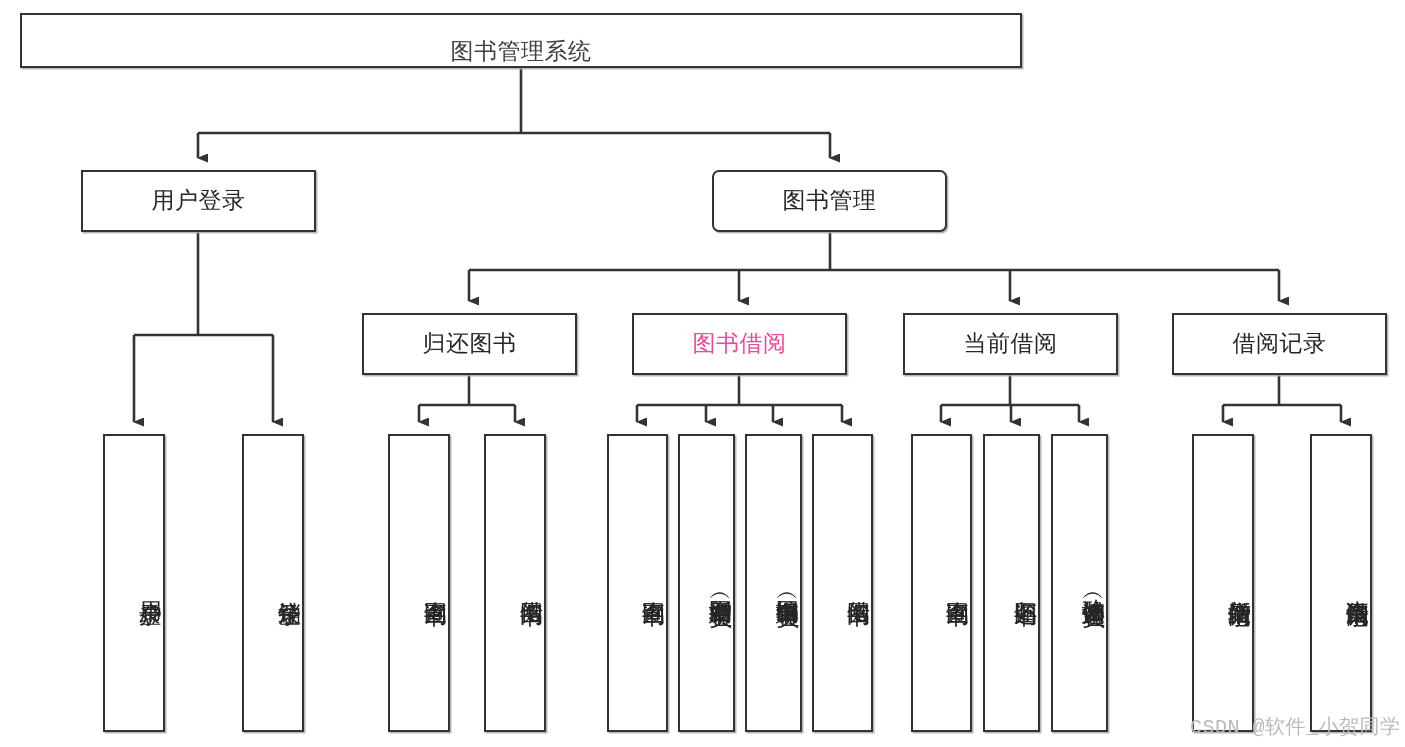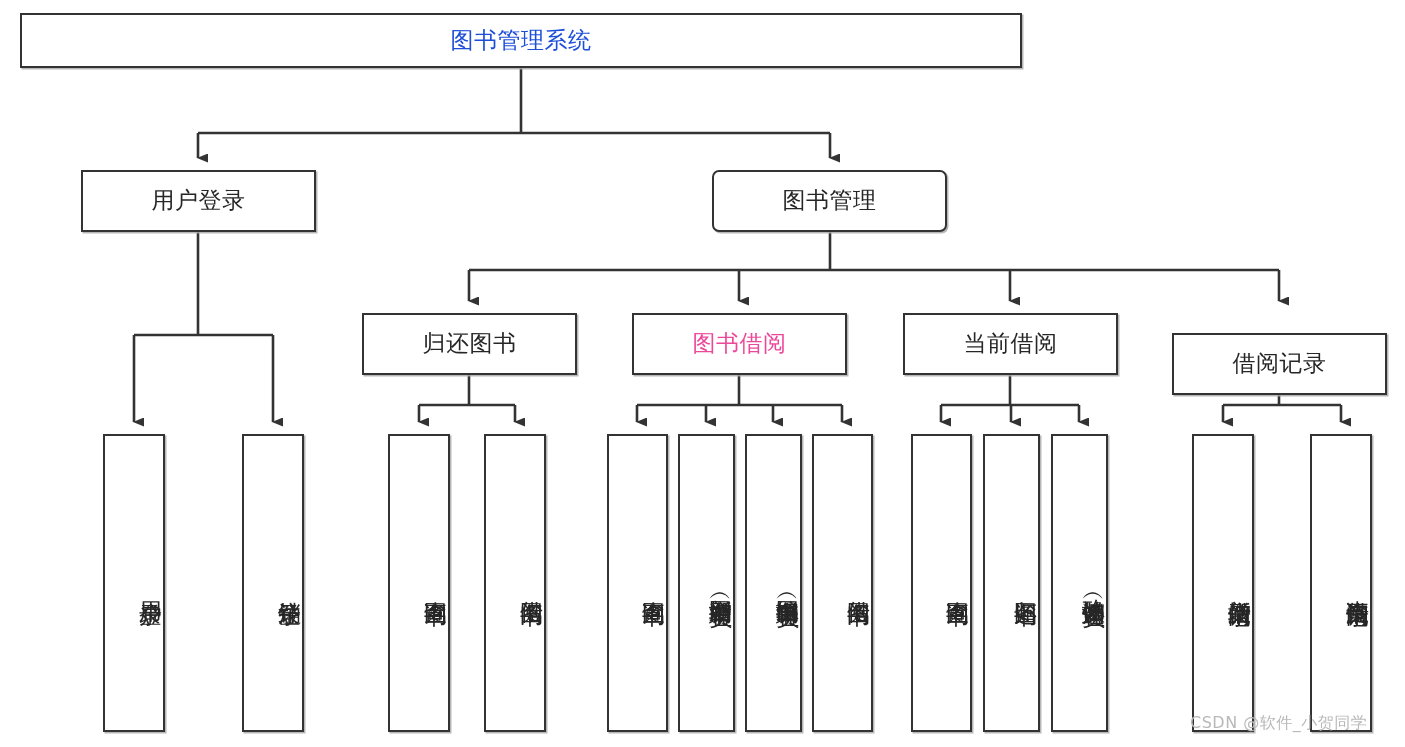--- a/index.html
+++ b/index.html
@@ -52,24 +52,25 @@
     align-items: flex-start;
     justify-content: center;
     padding-top: 4px;
   }
   .node-v > span {
     writing-mode: vertical-rl;
     text-orientation: upright;
   }
   .watermark {
     position: absolute;
-    font-size: 16px;
+    font-size: 20px;
     color: #b9b9b9;
     white-space: nowrap;
     letter-spacing: 0.5px;
+    font-family: Liberation Mono, monospace;
   }
 </style>
 </head>
 <body>
 
 <div id="diagram-root">
 
   <svg id="edge-layer" viewBox="0 0 1405 747" width="1405" height="747">
     <defs>
       <marker id="arw" markerWidth="9" markerHeight="11" refX="4.5" refY="10" orient="auto" markerUnits="userSpaceOnUse">
@@ -115,41 +116,41 @@
       <path d="M1011,405 L1011,422" marker-end="url(#arw)"></path>
       <path d="M1079,405 L1079,422" marker-end="url(#arw)"></path>
 
       <path d="M1279,375 L1279,405"></path>
       <path d="M1223,405 L1341,405"></path>
       <path d="M1223,405 L1223,422" marker-end="url(#arw)"></path>
       <path d="M1341,405 L1341,422" marker-end="url(#arw)"></path>
     </g>
   </svg>
 
-  <div class="node node-h" id="node-root" style="left: 20px; top: 13px; width: 1002px; height: 55px; border-color: rgb(51, 51, 51); background: rgb(255, 255, 255); color: #1d4ed8;">
+  <div class="node node-h" id="node-root" style="left: 20px; top: 13px; width: 1002px; height: 55px; border-color: rgb(51, 51, 51); background: rgb(255, 255, 255); color: #404040; align-items: flex-end;">
     <span>图书管理系统</span>
   </div>
 
   <div class="node node-h" id="node-l2-0" style="left: 81px; top: 170px; width: 235px; height: 62px; border-color: rgb(51, 51, 51); background: rgb(255, 255, 255); color: rgb(38, 38, 38);">
     <span>用户登录</span>
   </div>
   <div class="node node-h" id="node-l2-1" style="left: 712px; top: 170px; width: 235px; height: 62px; border-color: rgb(51, 51, 51); background: rgb(255, 255, 255); color: rgb(38, 38, 38); border-radius: 7px;">
     <span>图书管理</span>
   </div>
 
   <div class="node node-h" id="node-l3-0" style="left: 362px; top: 313px; width: 215px; height: 62px; border-color: rgb(51, 51, 51); background: rgb(255, 255, 255); color: rgb(38, 38, 38);">
     <span>归还图书</span>
   </div>
   <div class="node node-h" id="node-l3-1" style="left: 632px; top: 313px; width: 215px; height: 62px; border-color: rgb(51, 51, 51); background: rgb(255, 255, 255); color: #ec4899;">
     <span>图书借阅</span>
   </div>
   <div class="node node-h" id="node-l3-2" style="left: 903px; top: 313px; width: 215px; height: 62px; border-color: rgb(51, 51, 51); background: rgb(255, 255, 255); color: rgb(38, 38, 38);">
     <span>当前借阅</span>
   </div>
-  <div class="node node-h" id="node-l3-3" style="left: 1172px; top: 313px; width: 215px; height: 62px; border-color: rgb(51, 51, 51); background: rgb(255, 255, 255); color: rgb(38, 38, 38); margin-top: 20px;">
+  <div class="node node-h" id="node-l3-3" style="left: 1172px; top: 313px; width: 215px; height: 62px; border-color: rgb(51, 51, 51); background: rgb(255, 255, 255); color: rgb(38, 38, 38);">
     <span>借阅记录</span>
   </div>
 
   <div class="node node-v" id="node-leaf-0" style="left: 103px; top: 434px; width: 62px; height: 298px; border-color: rgb(51, 51, 51); background: rgb(255, 255, 255); color: rgb(38, 38, 38);">
     <span>用户登录</span>
   </div>
   <div class="node node-v" id="node-leaf-1" style="left: 242px; top: 434px; width: 62px; height: 298px; border-color: rgb(51, 51, 51); background: rgb(255, 255, 255); color: rgb(38, 38, 38);">
     <span>注销登录</span>
   </div>
   <div class="node node-v" id="node-leaf-2" style="left: 388px; top: 434px; width: 62px; height: 298px; border-color: rgb(51, 51, 51); background: rgb(255, 255, 255); color: rgb(38, 38, 38);">

